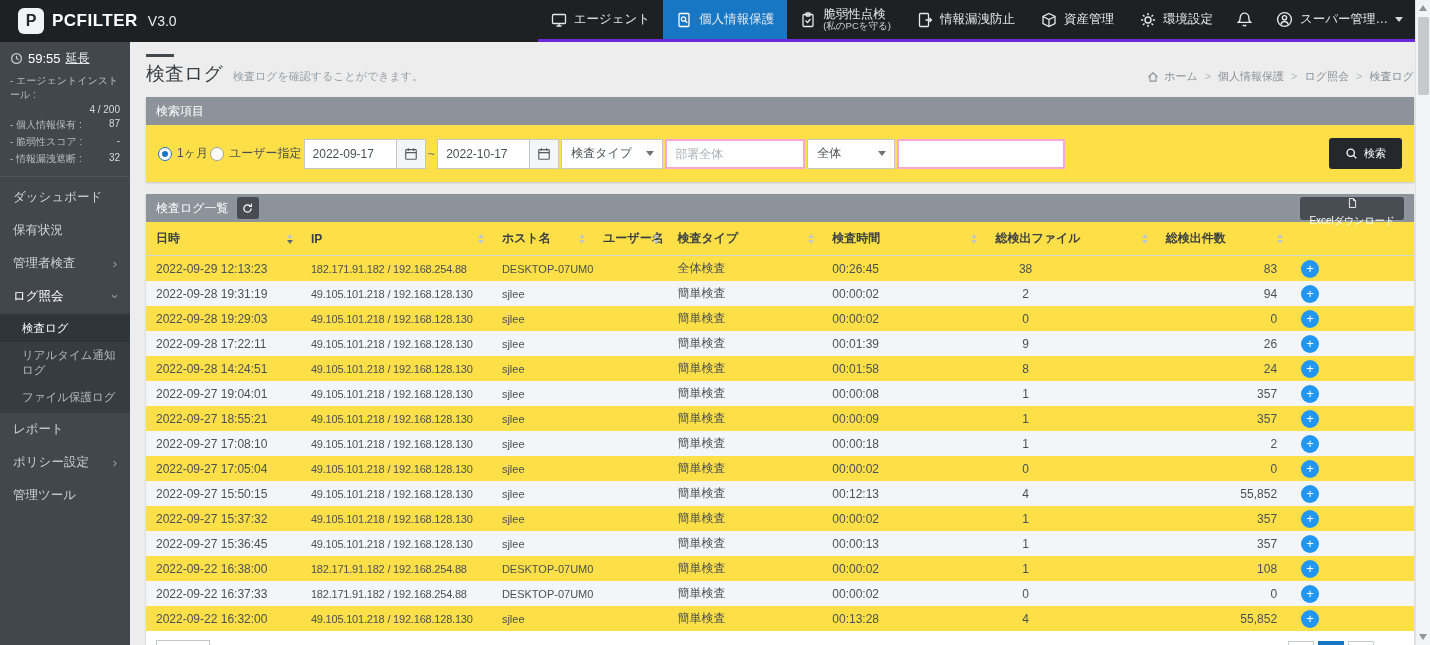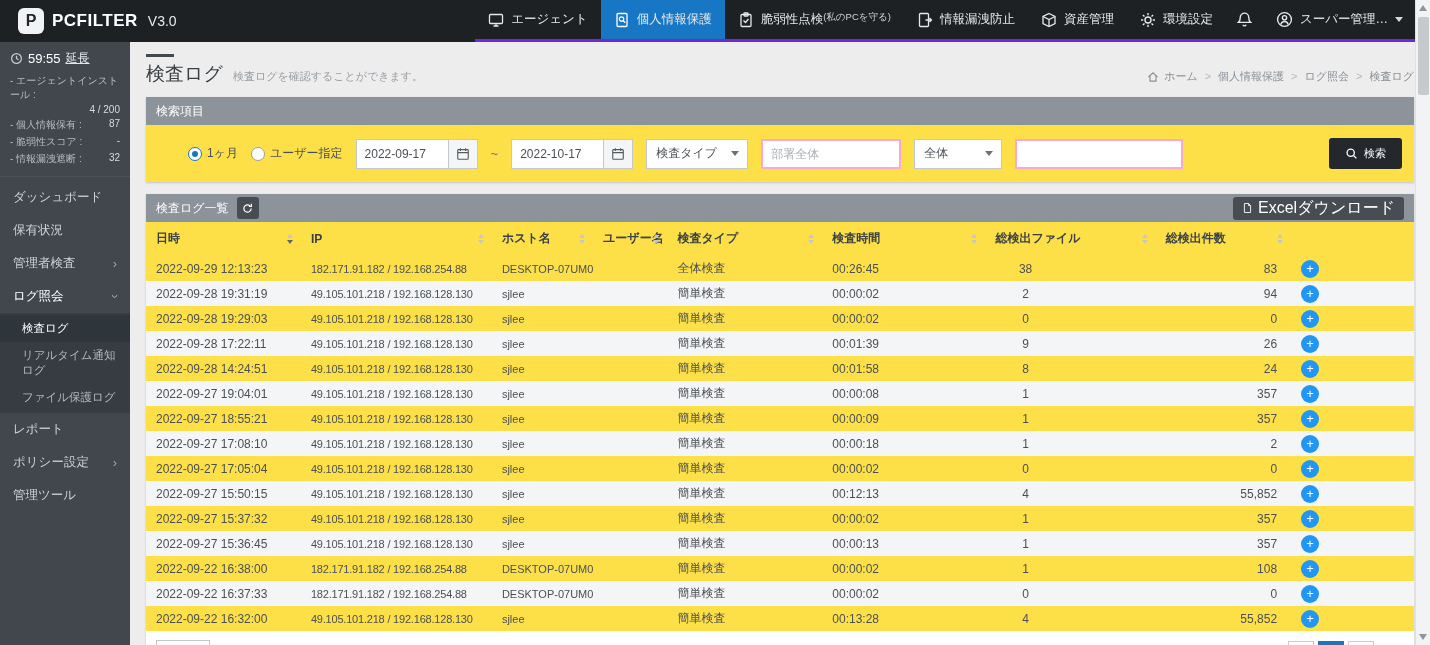--- a/index.html
+++ b/index.html
@@ -10,21 +10,21 @@
   
   .navbar { height:42px; background:#1d2124; display:flex; align-items:stretch; color:#fff; padding-right:14px; }
   .brand { display:flex; align-items:center; gap:8px; padding:0 18px; cursor:pointer; }
   .brand-icon { width:26px; height:26px; border-radius:6px; background:#f2f3f4; color:#23272b; font-weight:bold; font-size:16px; display:flex; align-items:center; justify-content:center; }
   .brand-name { font-size:17px; font-weight:bold; letter-spacing:.5px; }
   .brand-version { font-size:14px; margin-left:2px; color:#e8eaec; }
   .nav-menu { margin-left:auto; display:flex; align-items:stretch; border-bottom:3px solid #6d28d9; }
   .nav-item { display:flex; align-items:center; gap:7px; padding:0 13px; font-size:12.5px; color:#e6e8ea; cursor:pointer; }
   .nav-item.active { background:#1877c5; }
   .icon { display:inline-flex; align-items:center; justify-content:center; }
-  .nav-two { display:flex; flex-direction:row; line-height:1.15; }
+  .nav-two { display:flex; flex-direction:column; line-height:1.15; }
   .nav-two .sub { font-size:9.5px; color:#cfd3d6; }
   .nav-bell { padding:0 10px; }
   .caret { width:0; height:0; border-left:4px solid transparent; border-right:4px solid transparent; border-top:5px solid #d6d9db; display:inline-block; }
 
   
   .layout { display:flex; height:603px; }
 
   
   .sidebar { width:130px; background:#41474d; color:#c7ccd0; flex-shrink:0; }
   .license { padding:8px 10px 10px; border-bottom:1px solid #4c5258; }
@@ -51,42 +51,42 @@
   .page-sub { font-size:11px; color:#9aa0a5; margin-left:10px; margin-bottom:3px; }
   .breadcrumb { margin-left:auto; display:flex; align-items:center; font-size:11px; color:#8b9197; margin-bottom:3px; }
   .crumb { cursor:pointer; }
   .crumb + .crumb::before { content:">"; margin:0 7px; color:#b3b8bd; }
   .breadcrumb .icon { margin-right:5px; }
 
   .panel { background:#fde047; box-shadow:0 1px 2px rgba(0,0,0,.18); margin-bottom:12px; }
   .panel-head { height:28px; background:#8d939a; color:#fff; font-size:12px; display:flex; align-items:center; padding:0 10px; gap:8px; }
 
   
-  .search-body { padding:13px 12px; display:flex; align-items:center; gap:13px;margin-left:30px; }
+  .search-body { padding:13px 12px; display:flex; align-items:center; gap:2px; }
   .radio { display:flex; align-items:center; gap:5px; font-size:12px; color:#4b5055; cursor:pointer; }
   .radio-circle { width:14px; height:14px; border-radius:50%; border:1px solid #9aa0a5; background:#fff; position:relative; }
   .radio.checked .radio-circle { border-color:#1877c5; }
   .radio.checked .radio-circle::after { content:""; position:absolute; inset:3px; border-radius:50%; background:#1877c5; }
   .date-group { display:flex; }
   .date-input { width:92px; height:30px; border:1px solid #c3c8cc; border-right:none; padding:0 8px; font-size:12px; color:#4b5055; font-family:inherit; outline:none; }
   .date-btn { width:30px; height:30px; border:1px solid #c3c8cc; background:#f4f5f6; display:flex; align-items:center; justify-content:center; cursor:pointer; }
   .tilde { font-size:13px; color:#6d7277; }
   .select { height:30px; border:1px solid #c3c8cc; background:#fff; display:inline-flex; align-items:center; padding:0 26px 0 9px; font-size:12px; color:#4b5055; position:relative; cursor:pointer; }
   .select .caret { position:absolute; right:8px; border-top-color:#6d7277; }
   .sel-type { width:102px; }
   .sel-scope { width:88px; }
   .text-input { height:30px; border:2px solid #f9a8d4; padding:0 8px; font-size:12px; color:#4b5055; font-family:inherit; outline:none; }
   .text-input::placeholder { color:#aab0b5; }
   .inp-dept { width:140px; }
   .inp-keyword { width:168px; }
   .search-btn { margin-left:auto; height:31px; background:#24282c; color:#fff; border:none; border-radius:3px; padding:0 16px; font-size:11px; display:flex; align-items:center; gap:6px; cursor:pointer; font-family:inherit; }
 
   
   .refresh-btn { width:22px; height:22px; background:#474d53; border:none; border-radius:3px; display:flex; align-items:center; justify-content:center; cursor:pointer; }
-  .excel-btn { margin-left:auto; height:23px; background:#474d53; color:#fff; border:none; border-radius:3px; padding:0 9px; font-size:16px; display:flex; align-items:center; gap:5px; cursor:pointer; font-family:inherit; }
+  .excel-btn { margin-left:auto; height:23px; background:#474d53; color:#fff; border:none; border-radius:3px; padding:0 9px; font-size:10px; display:flex; align-items:center; gap:5px; cursor:pointer; font-family:inherit;flex-direction:column; }
 
   table { width:100%; border-collapse:collapse; table-layout:fixed; }
   thead th { font-size:12px; color:#3b4045; text-align:left; padding:8px 10px; border-bottom:1px solid #d4d7da; position:relative; font-weight:bold; cursor:pointer; white-space:nowrap; }
   tbody td { font-size:12px; color:#4b5055; padding:4px 10px; white-space:nowrap; overflow:hidden; }
   tbody tr:nth-child(even) { background:#f4f5f6; }
   td.c1 { font-size:11px; letter-spacing:-.2px; }
   td.c2 { font-size:11px; }
   td.c6 { text-align:center; padding-right:100px; }
   td.c7 { text-align:right; padding-right:14px; }
   td.c-detail { padding:2px 0 2px 10px; }

